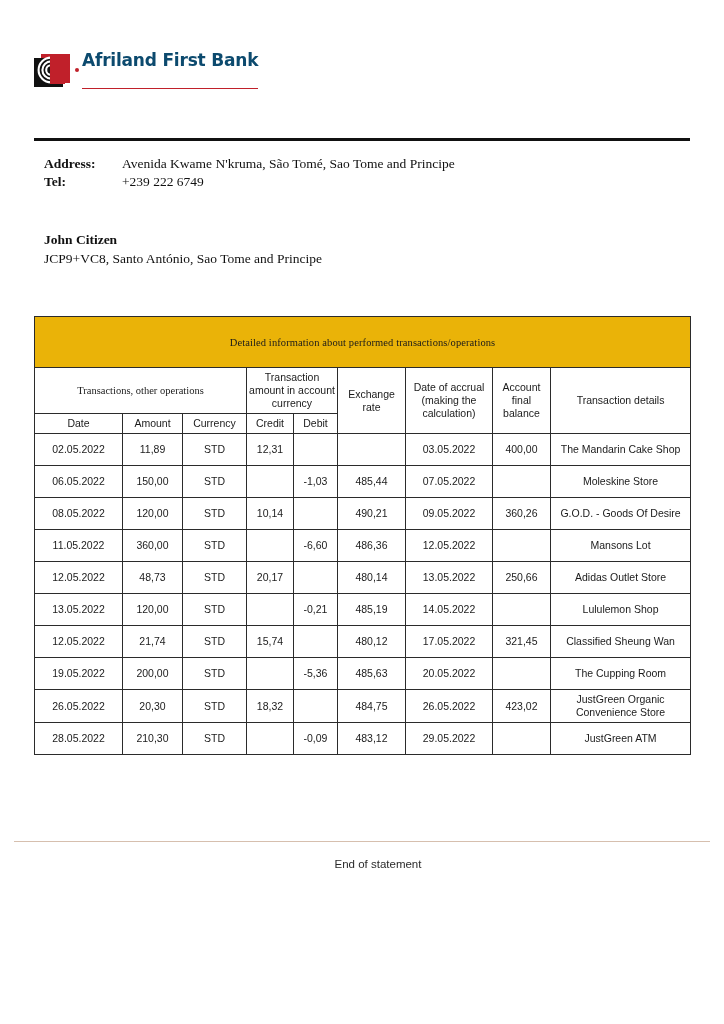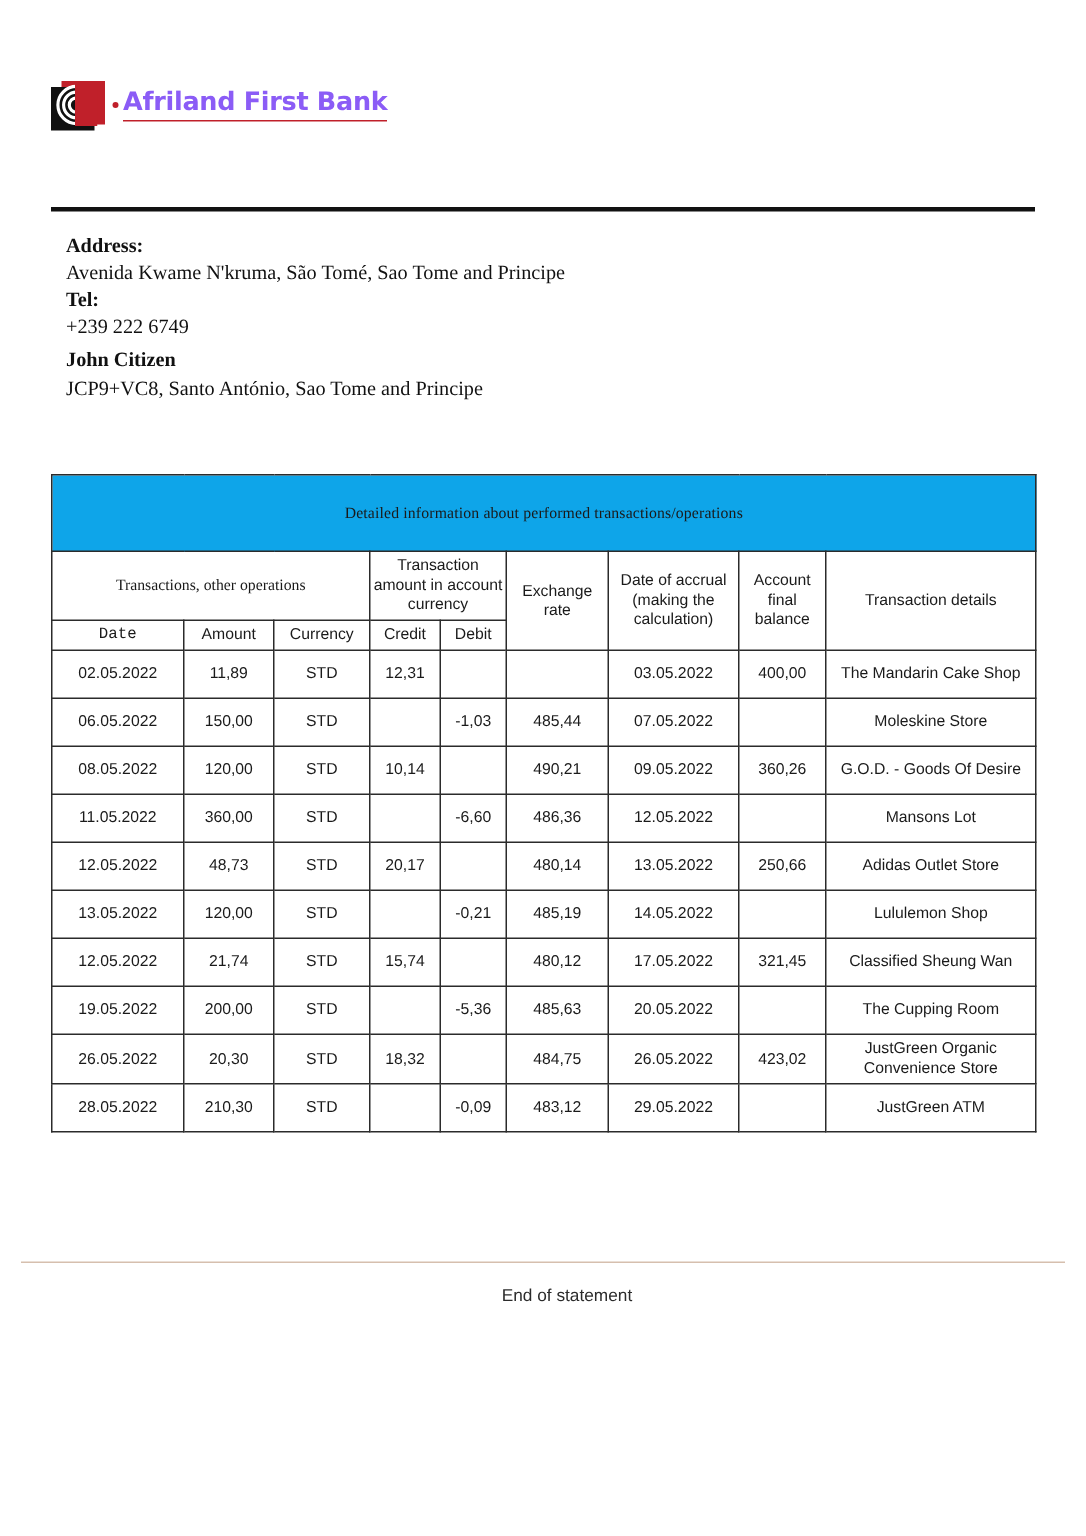--- a/index.html
+++ b/index.html
@@ -67,23 +67,23 @@
     border-radius: 50%;
     background: #c0202a;
     margin-right: 3px;
     flex: none;
   }
   .logo-text {
     font-family: "DejaVu Sans", sans-serif;
     font-size: 17px;
     font-weight: bold;
     letter-spacing: -0.2px;
-    color: #8b5cf6;
+    color: #0c4a6e;
     border-bottom: 1.5px solid #c0202a;
-    padding-bottom: 2px;
+    padding-bottom: 17px;
     line-height: 1.15;
     white-space: nowrap;
   }
 
   
   .top-rule {
     position: absolute;
     left: 34px;
     top: 138px;
     width: 656px;
@@ -98,21 +98,20 @@
     top: 155px;
     width: 640px;
     font-family: "Liberation Serif", serif;
     font-size: 13.5px;
     line-height: 18px;
     color: #111111;
   }
   .addr-row {
     display: flex;
     align-items: baseline;
-    flex-direction: column;
   }
   .addr-label {
     width: 78px;
     flex: none;
     font-weight: bold;
   }
   .addr-value { white-space: nowrap; }
 
   
   .cust-block {
@@ -142,41 +141,41 @@
     border: 1px solid #2b2b2b;
     padding: 3px 2px;
     text-align: center;
     vertical-align: middle;
     font-weight: normal;
     font-size: 10.5px;
     line-height: 13px;
     color: #1a1a1a;
   }
   .banner-cell {
-    background: #0ea5e9;
+    background: #eab308;
     font-family: "Liberation Serif", serif;
     font-size: 16.5px;
     font-weight: bold;
     color: #111111;
     height: 44px;
     letter-spacing: 0.1px;
   }
   .grp-serif {
     font-family: "Liberation Serif", serif;
     font-size: 12.5px;
     font-weight: bold;
     color: #111111;
   }
   .hdr-sans {
     font-family: "Liberation Sans", sans-serif;
     font-size: 10.5px;
     line-height: 13px;
   }
   .sub-date {
-    font-family: Liberation Mono, monospace;
+    font-family: Liberation Sans, sans-serif;
     font-size: 12.5px;
     font-weight: bold;
   }
   .sub-sans {
     font-family: "Liberation Sans", sans-serif;
     font-size: 10.5px;
   }
   td.c-date {
     font-family: Liberation Sans, sans-serif;
     font-size: 11.5px;

